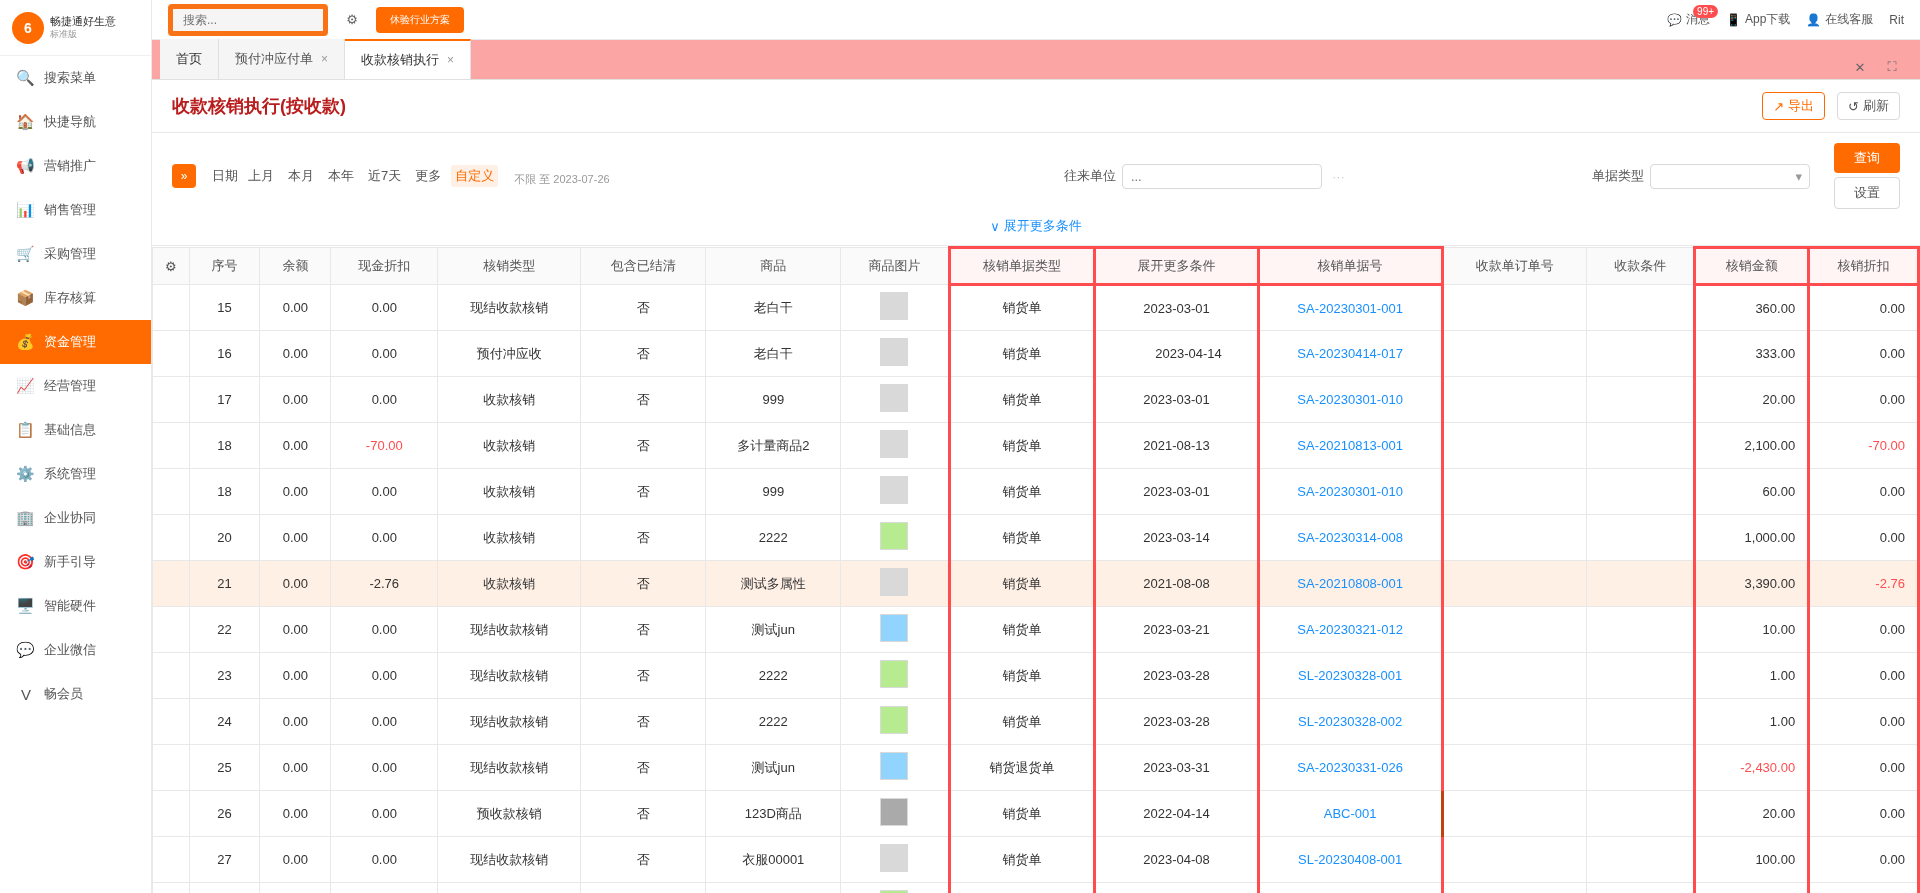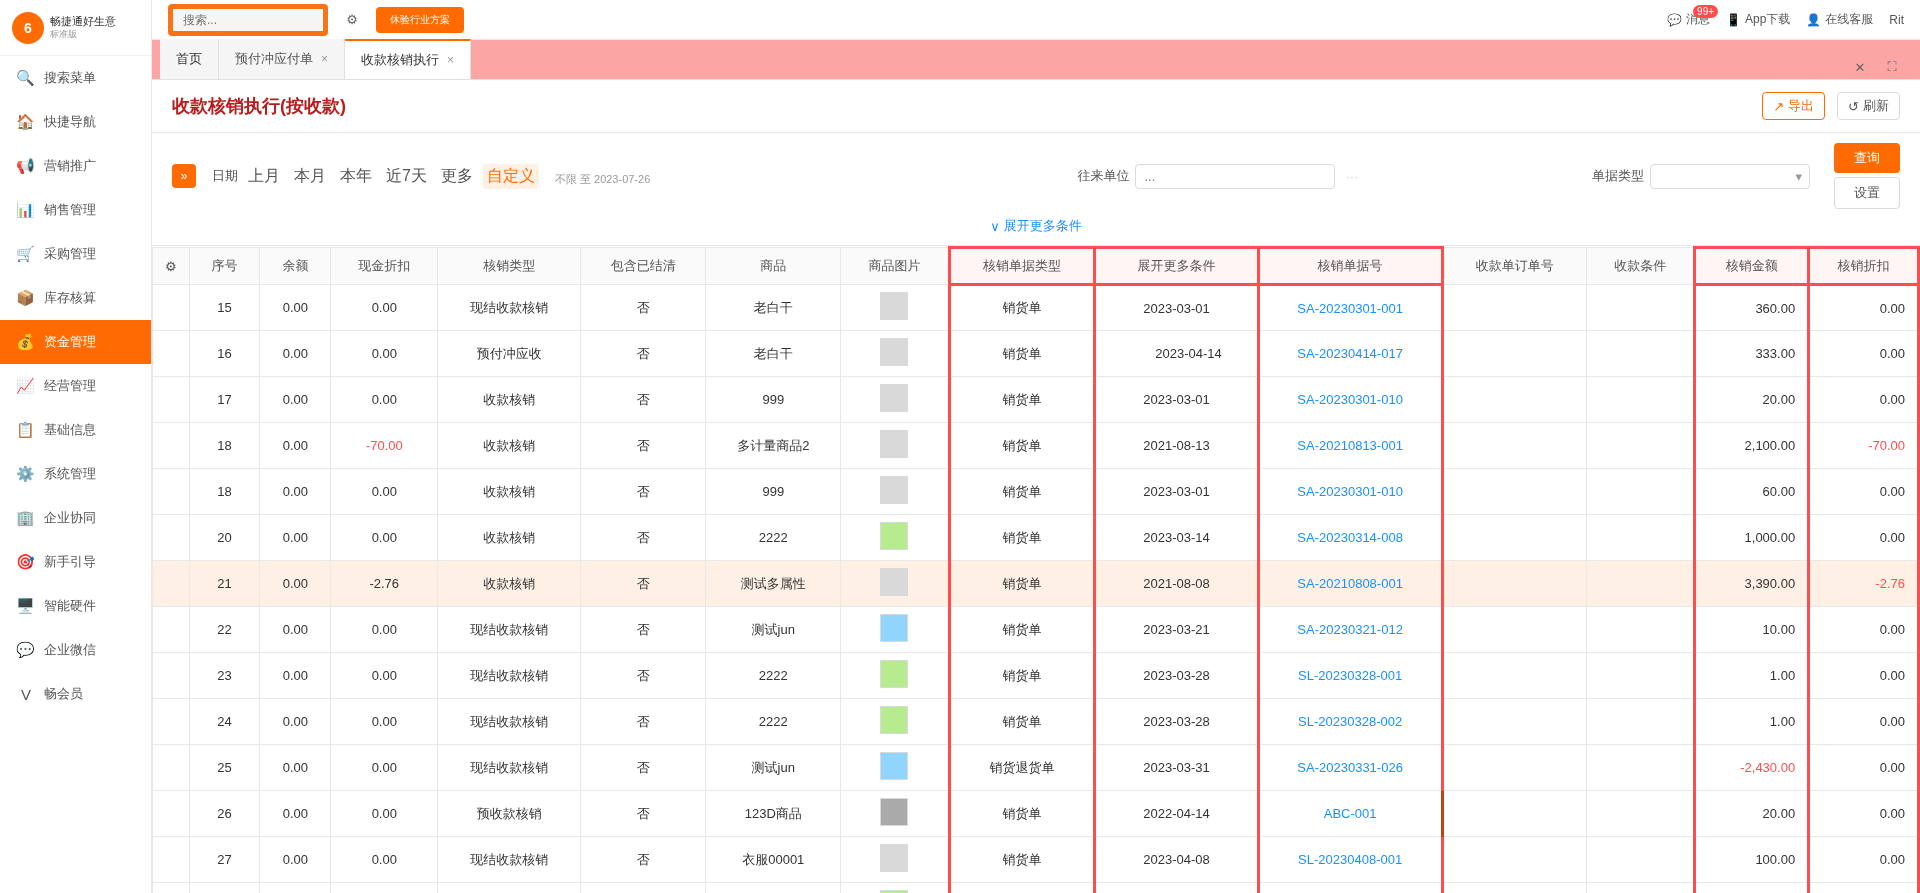--- a/index.html
+++ b/index.html
@@ -49,21 +49,21 @@
     .page-header-actions { display: flex; gap: 12px; }
     .btn-export { display: flex; align-items: center; gap: 4px; font-size: 13px; color: #ff6b00; cursor: pointer; border: 1px solid #ff6b00; border-radius: 4px; padding: 4px 10px; background: white; }
     .btn-refresh { display: flex; align-items: center; gap: 4px; font-size: 13px; color: #555; cursor: pointer; border: 1px solid #d9d9d9; border-radius: 4px; padding: 4px 10px; background: white; }
 
     
     .filter-bar { background: #fff; padding: 10px 20px; border-bottom: 1px solid #e8e8e8; }
     .filter-row { display: flex; align-items: center; gap: 16px; }
     .filter-arrow { width: 24px; height: 24px; background: #ff6b00; color: white; border-radius: 4px; display: flex; align-items: center; justify-content: center; cursor: pointer; font-size: 12px; }
     .filter-item { display: flex; align-items: center; gap: 6px; }
     .filter-label { color: #555; font-size: 13px; }
-    .filter-dates { display: flex; gap: 6px; align-items: center; font-size: 16px; }
+    .filter-dates { display: flex; gap: 6px; align-items: center; font-size: 13px; }
     .filter-date-btn { color: #555; cursor: pointer; padding: 2px 4px; }
     .filter-date-active { color: #ff6b00; background: #fff0e6; border-radius: 3px; padding: 2px 4px; }
     .filter-select { border: 1px solid #d9d9d9; border-radius: 4px; padding: 4px 24px 4px 8px; font-size: 13px; color: #333; background: white; cursor: pointer; position: relative; min-width: 120px; }
     .filter-input { border: 1px solid #d9d9d9; border-radius: 4px; padding: 4px 8px; font-size: 13px; color: #333; background: white; min-width: 200px; }
     .btn-query { background: #ff6b00; color: white; border: none; border-radius: 4px; padding: 6px 20px; font-size: 13px; cursor: pointer; }
     .btn-settings { border: 1px solid #d9d9d9; background: white; border-radius: 4px; padding: 6px 16px; font-size: 13px; cursor: pointer; color: #555; }
     .expand-more { display: flex; align-items: center; gap: 4px; color: #1890ff; font-size: 13px; cursor: pointer; margin: 8px 0 0 0; justify-content: center; }
 
     
     .table-container { flex: 1; background: #fff; margin: 0; overflow: auto; position: relative; }

